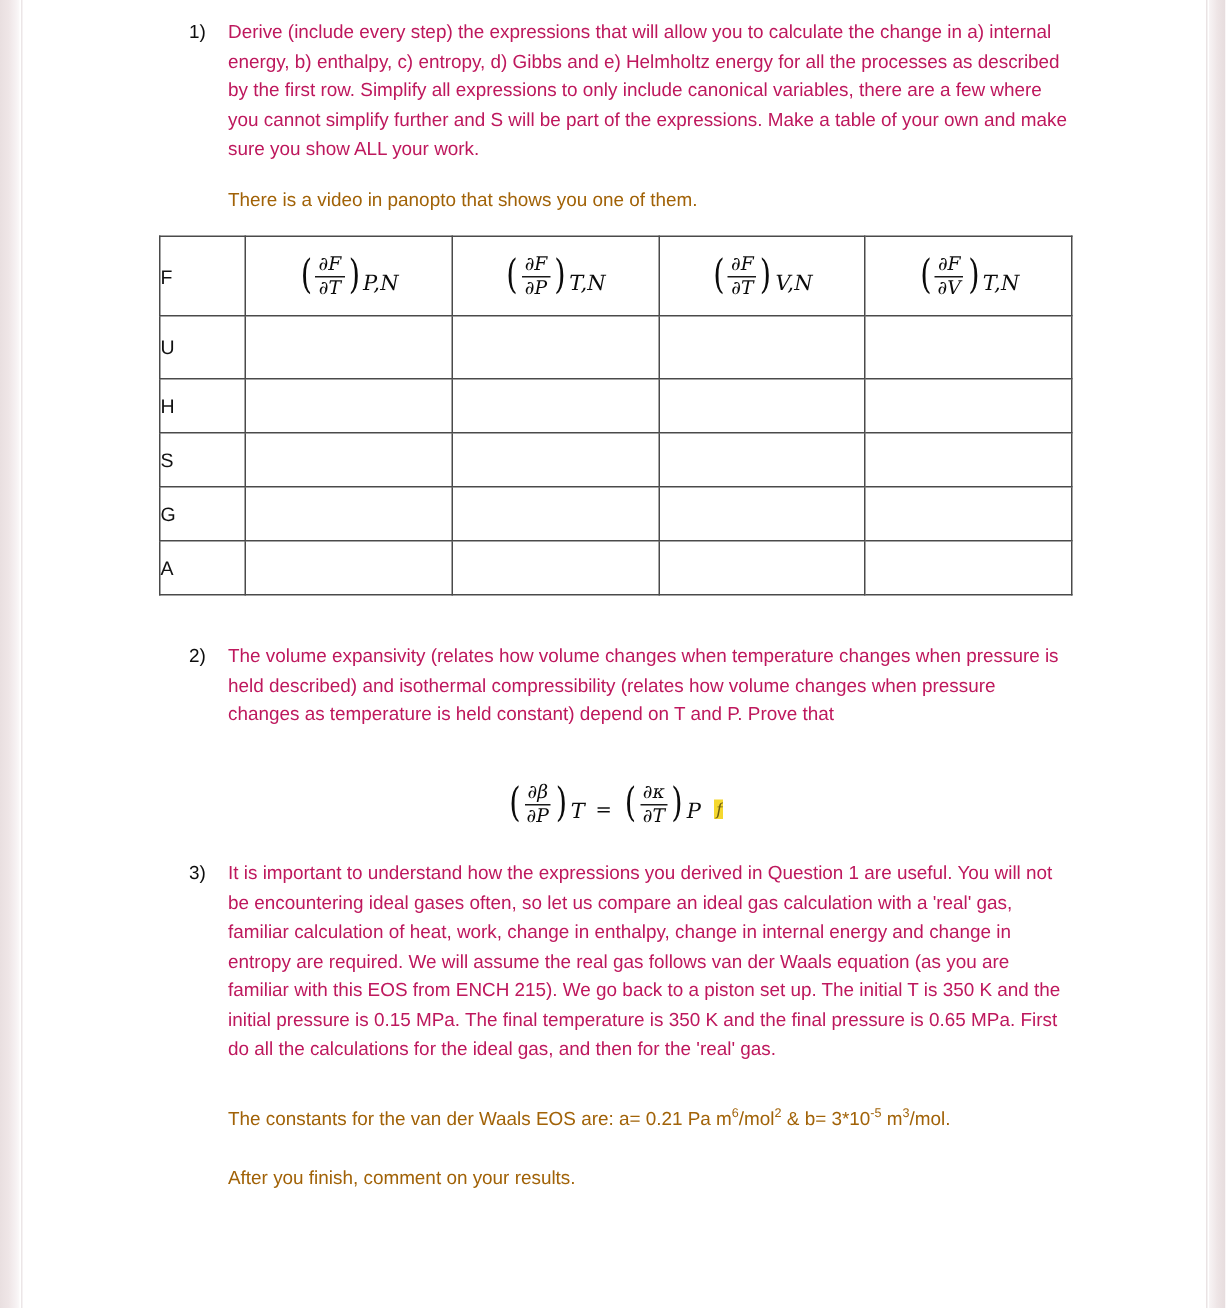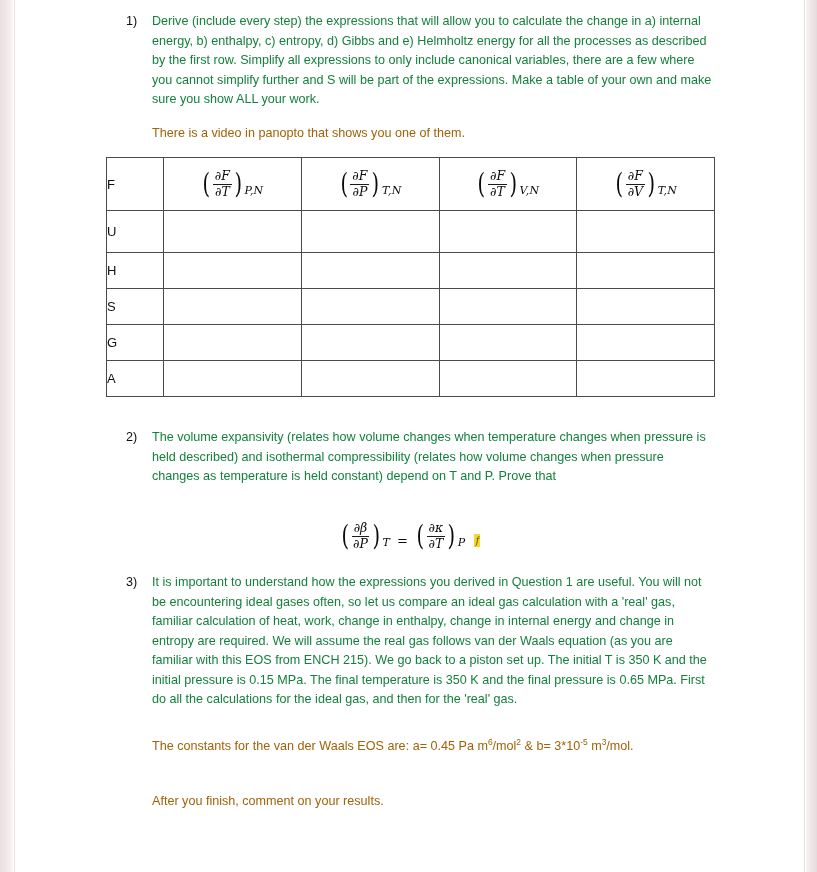--- a/index.html
+++ b/index.html
@@ -65,39 +65,39 @@
     width: 26px;
     flex: 0 0 26px;
     font-size: 12.6px;
     line-height: 19.5px;
     color: #0d0d0d;
   }
   .q-text {
     flex: 1 1 auto;
     font-size: 12.6px;
     line-height: 19.5px;
-    color: #15803d;
+    color: #be185d;
   }
   .q-text p {
     margin: 0;
   }
 
   #question-1 { left: 126px; top: 12px; width: 588px; }
   #question-2 { left: 126px; top: 428px; width: 588px; }
   #question-3 { left: 126px; top: 573px; width: 588px; }
 
   .standalone-line {
     position: absolute;
     font-size: 12.6px;
     line-height: 19.5px;
     color: #a16207;
   }
   #panopto-note  { left: 152px; top: 124px;  width: 560px; }
   #constants-line{ left: 152px; top: 737px;  width: 580px; }
-  #closing-line  { left: 152px; top: 776px;  width: 560px; margin-top: 16px; }
+  #closing-line  { left: 152px; top: 776px;  width: 560px; }
 
   sup, sub {
     font-size: 8.4px;
     line-height: 0;
   }
   sup { vertical-align: super; }
 
   
   #derivative-table {
     position: absolute;
@@ -155,21 +155,21 @@
   }
   .frac .num {
     padding: 0 2px 1px 2px;
     border-bottom: 1px solid #1a1a1a;
   }
   .frac .den {
     padding: 1px 2px 0 2px;
   }
   .subs {
     font-style: italic;
-    font-size: 11px;
+    font-size: 14px;
     font-family: "DejaVu Serif", serif;
     align-self: flex-end;
     padding-bottom: 2px;
     padding-left: 1px;
     letter-spacing: 0.2px;
   }
 
   
   #equation-q2 {
     position: absolute;
@@ -344,18 +344,18 @@
       </span><span class="cursor-artifact">f</span>
     </div>
 
     <div class="question" id="question-3">
       <div class="q-marker">3)</div>
       <div class="q-text">
         <p>It is important to understand how the expressions you derived in Question 1 are useful. You will not be encountering ideal gases often, so let us compare an ideal gas calculation with a 'real' gas, familiar calculation of heat, work, change in enthalpy, change in internal energy and change in entropy are required. We will assume the real gas follows van der Waals equation (as you are familiar with this EOS from ENCH 215). We go back to a piston set up.  The initial T is 350 K and the initial pressure is 0.15 MPa. The final temperature is 350 K and the final pressure is 0.65 MPa. First do all the calculations for the ideal gas, and then for the 'real' gas.</p>
       </div>
     </div>
 
-    <div class="standalone-line" id="constants-line"><span>The constants for the van der Waals EOS are: a= 0.45 Pa m</span><sup>6</sup><span>/mol</span><sup>2</sup><span> &amp; b= 3*10</span><sup>-5</sup><span> m</span><sup>3</sup><span>/mol.</span></div>
+    <div class="standalone-line" id="constants-line"><span>The constants for the van der Waals EOS are: a= 0.21 Pa m</span><sup>6</sup><span>/mol</span><sup>2</sup><span> &amp; b= 3*10</span><sup>-5</sup><span> m</span><sup>3</sup><span>/mol.</span></div>
 
     <div class="standalone-line" id="closing-line">After you finish, comment on your results.</div>
 
   </div>
 </div>
 
 </body></html>

